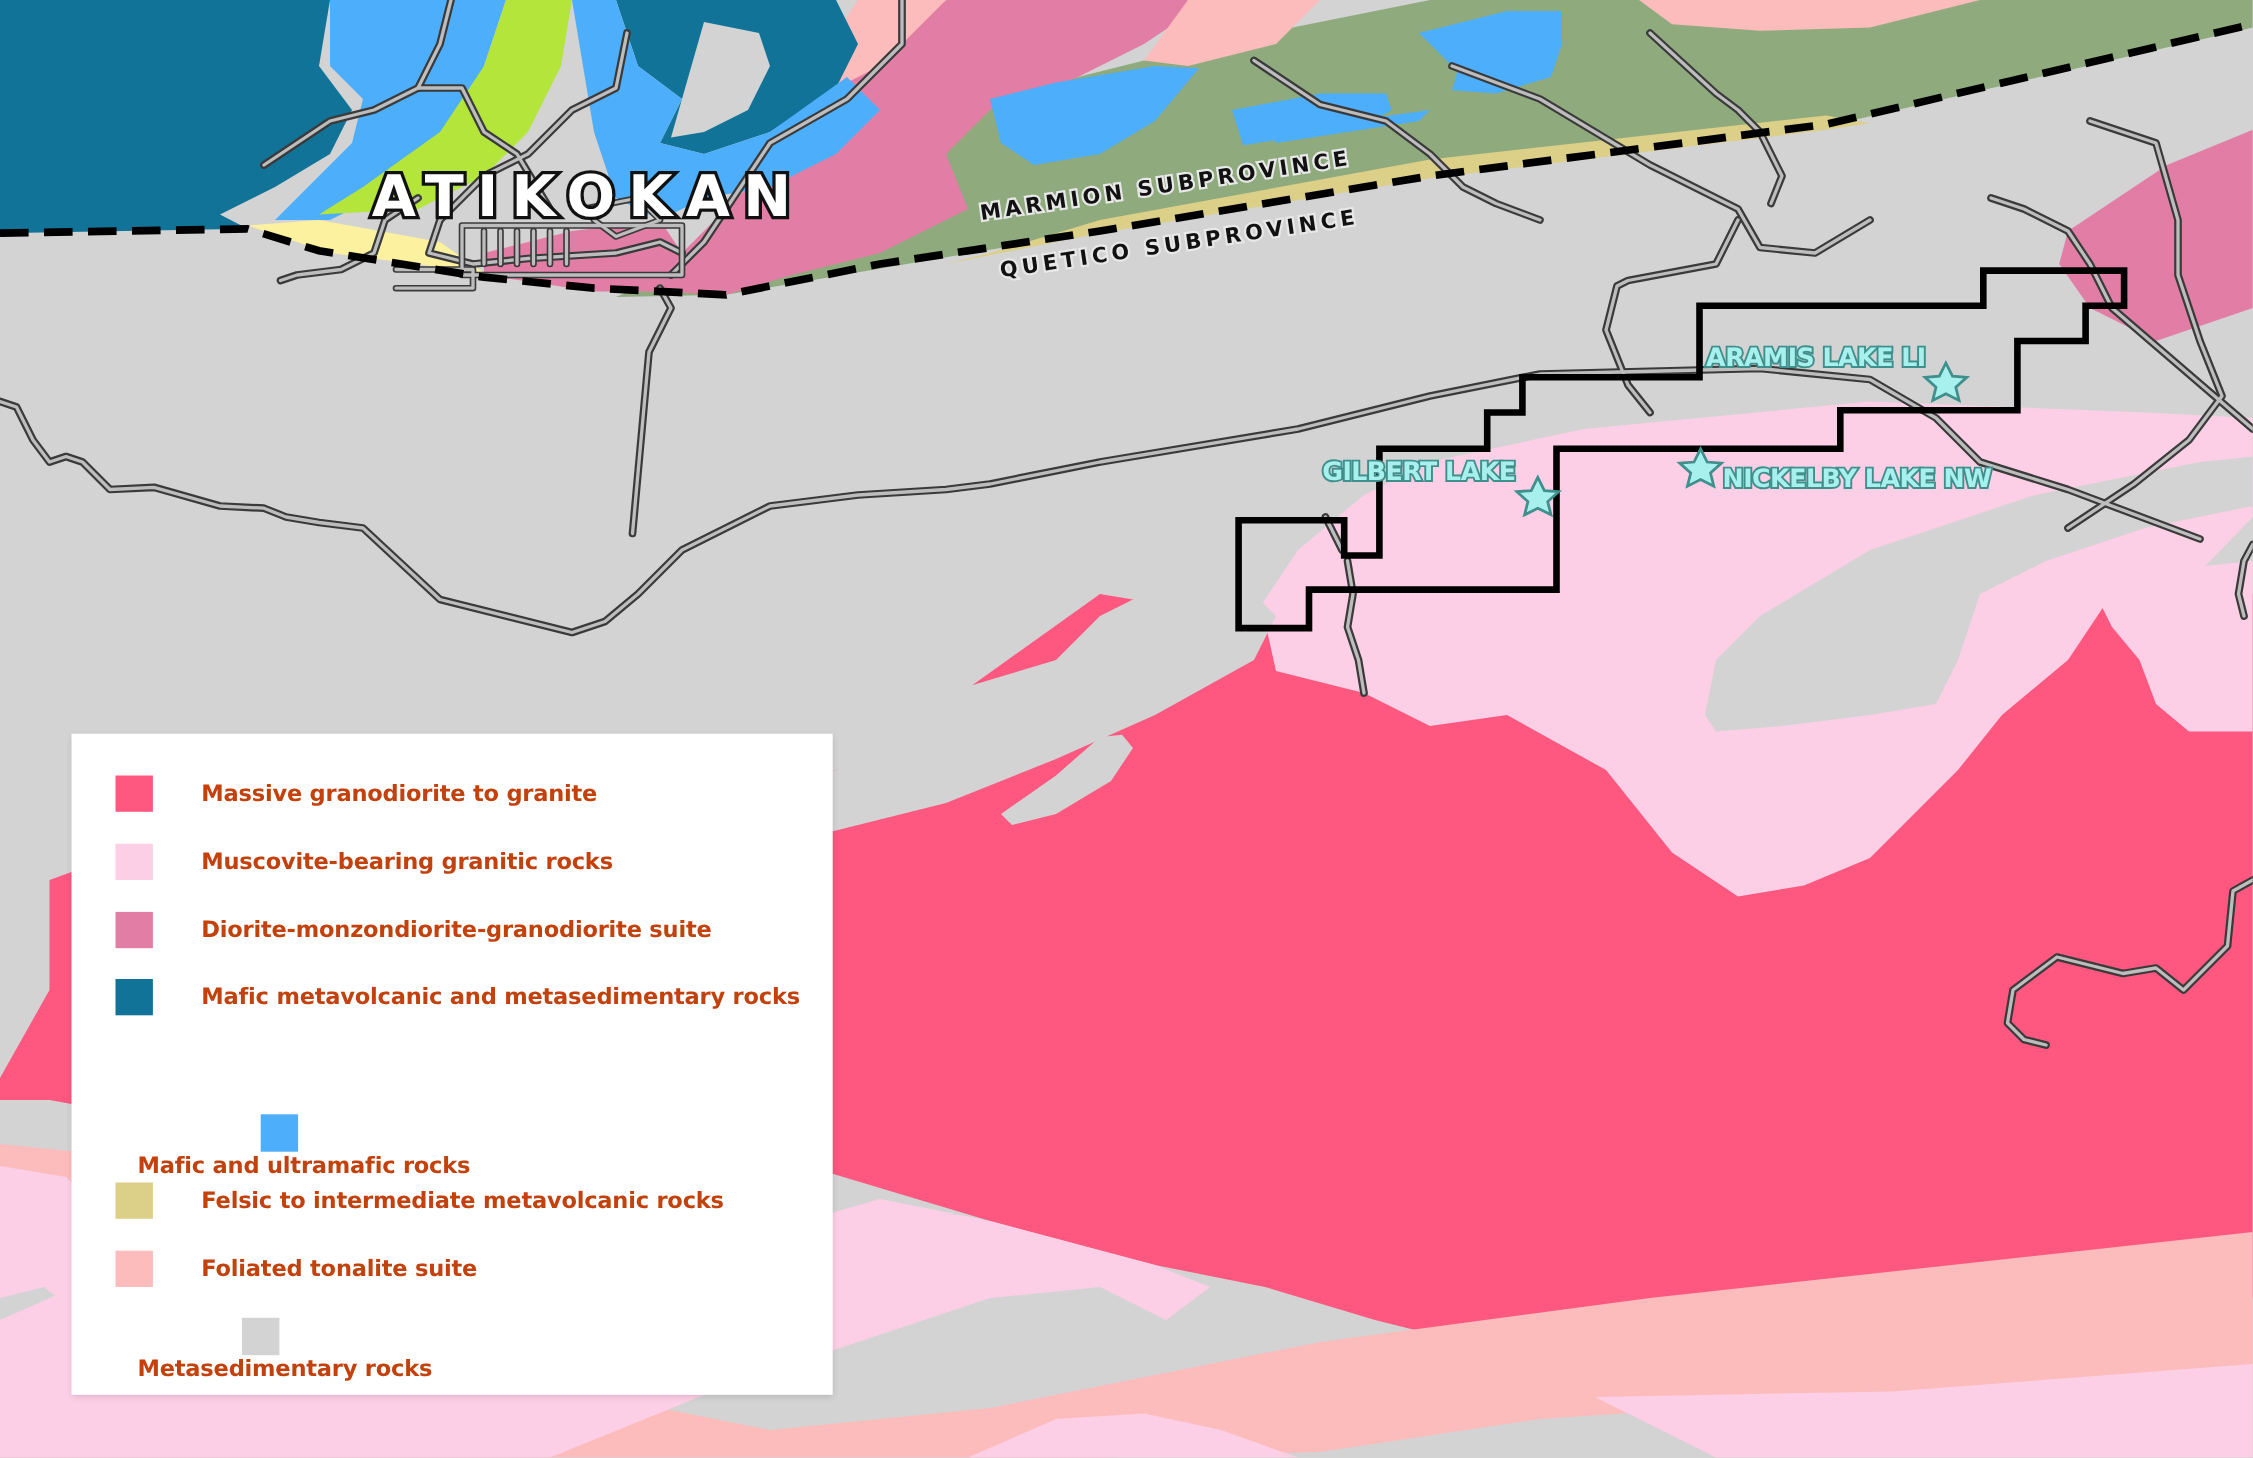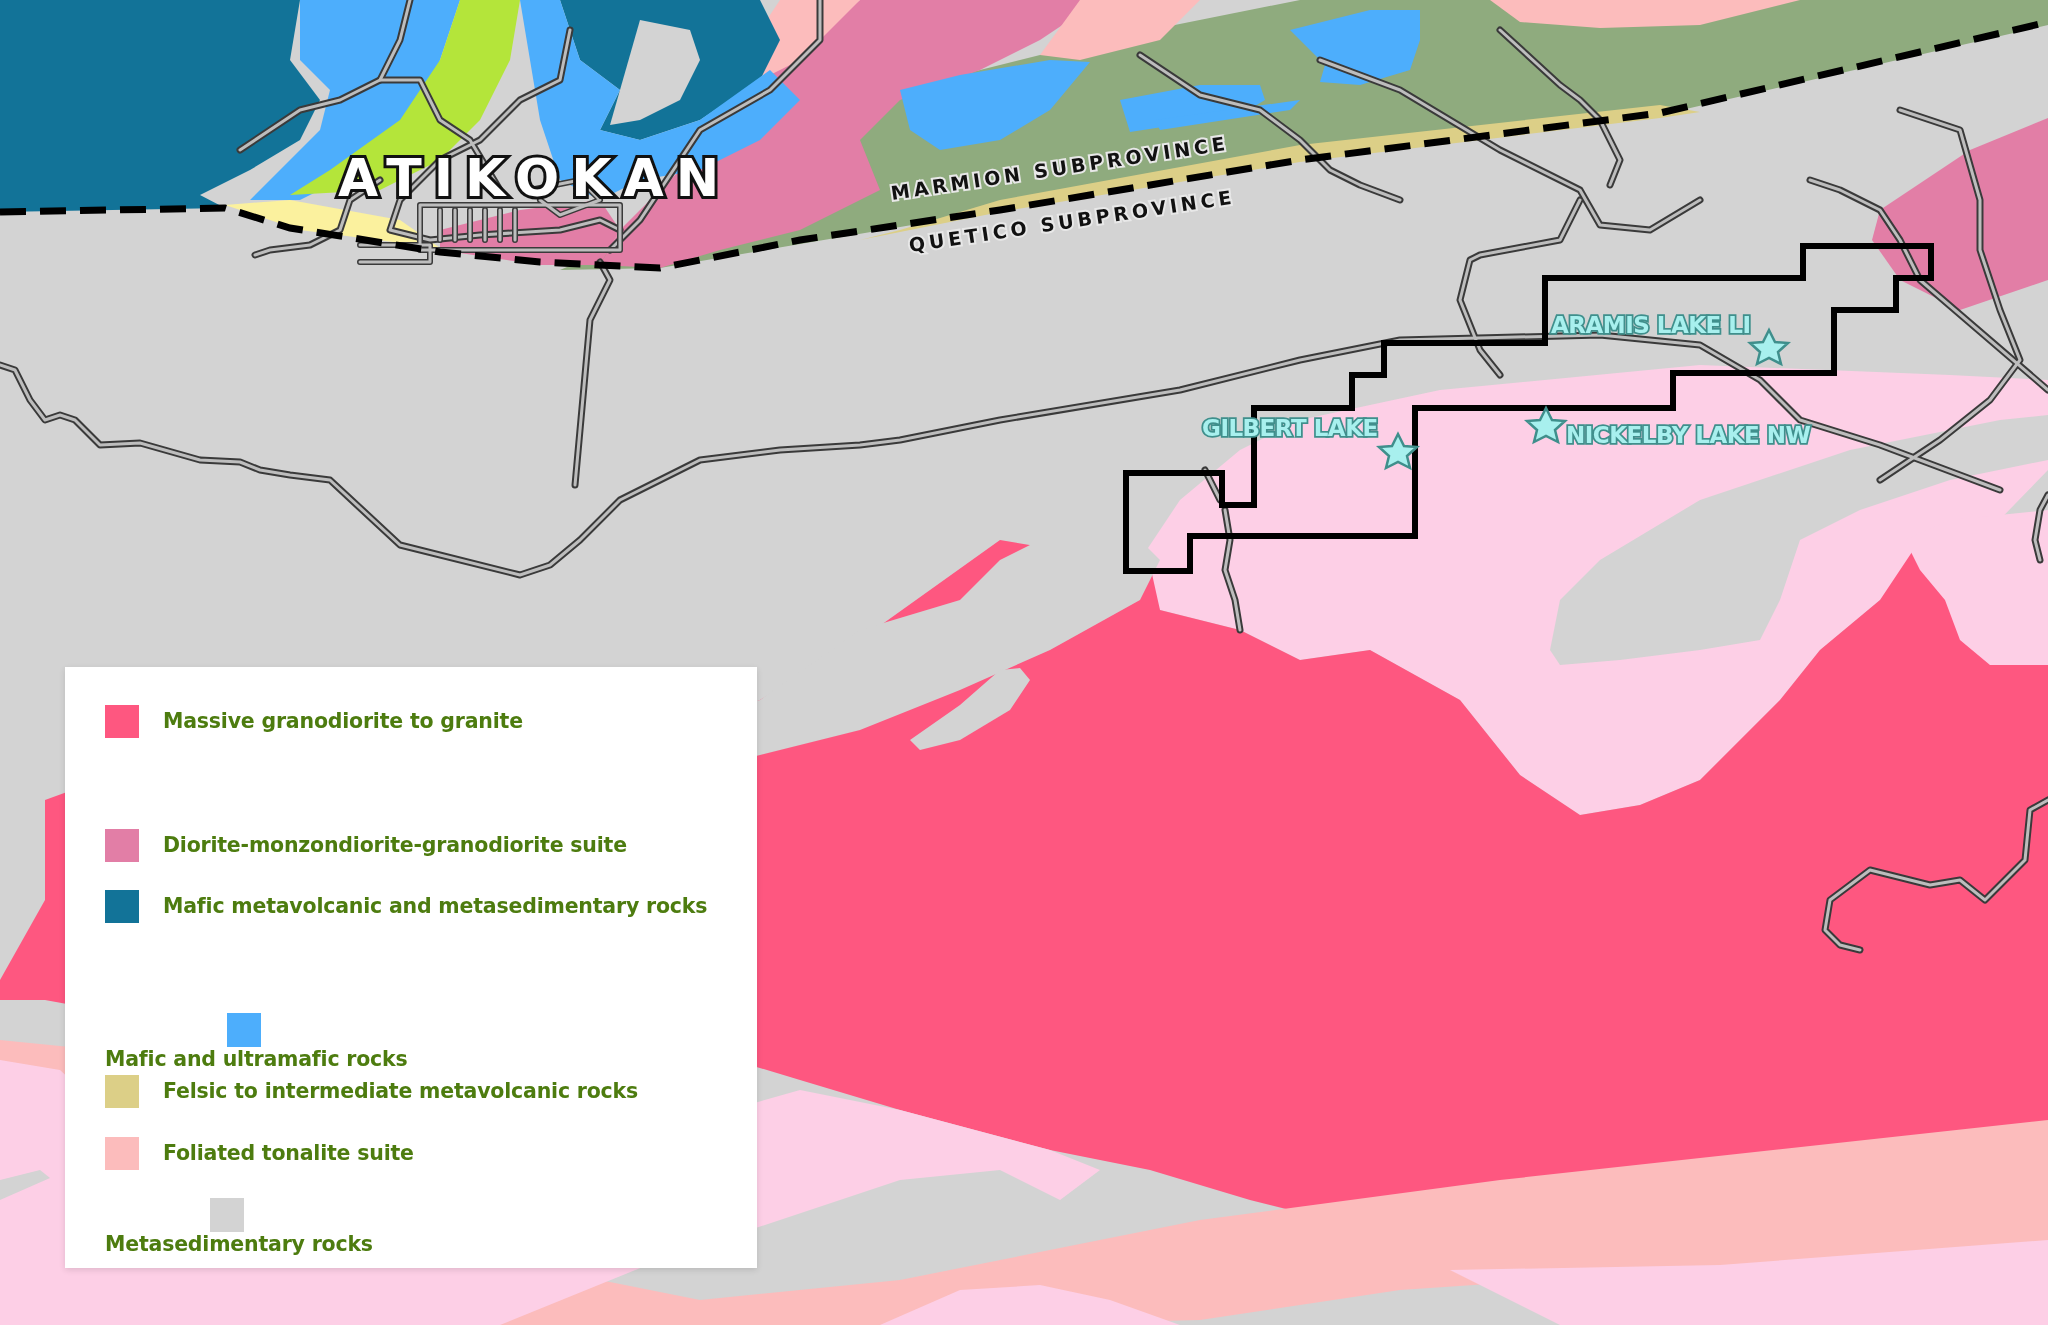--- a/index.html
+++ b/index.html
@@ -4,21 +4,21 @@
 <style>
   html, body { margin: 0; padding: 0; }
   body { width: 2048px; height: 1325px; overflow: hidden; position: relative; background: #d3d3d3; font-family: "DejaVu Sans", "Liberation Sans", sans-serif; }
   #map { position: absolute; left: 0; top: 0; width: 2048px; height: 1325px; }
   .town-label { font-family: "DejaVu Sans", sans-serif; font-weight: bold; font-size: 52px; letter-spacing: 12px; fill: #ffffff; stroke: #111; stroke-width: 6px; paint-order: stroke; }
   .sub-label { font-family: "DejaVu Sans", sans-serif; font-weight: bold; font-size: 19px; letter-spacing: 4px; fill: #111; stroke: #e8e8e8; stroke-width: 4px; paint-order: stroke; }
   .site-label { font-family: "DejaVu Sans", sans-serif; font-weight: bold; font-size: 23px; fill: #a8f0ee; stroke: #3f8f8c; stroke-width: 3.5px; paint-order: stroke; letter-spacing: -0.5px; }
   .legend { position: absolute; left: 65px; top: 667px; width: 692px; height: 601px; background: #ffffff; box-shadow: 0 2px 6px rgba(0,0,0,0.12); }
   .legend-item { position: absolute; left: 40px; height: 34px; display: flex; align-items: center; }
   .swatch { width: 34px; height: 33px; margin-right: 24px; flex: 0 0 34px; }
-  .legend-label { font-family: "DejaVu Sans", sans-serif; font-weight: bold; font-size: 20.5px; color: #4d7c0f; white-space: nowrap; letter-spacing: -0.2px; }
+  .legend-label { font-family: "DejaVu Sans", sans-serif; font-weight: bold; font-size: 20.5px; color: #c2410c; white-space: nowrap; letter-spacing: -0.2px; margin-left: 20px; }
 </style>
 </head>
 <body>
 
 <svg id="map" viewBox="0 0 2048 1325" xmlns="http://www.w3.org/2000/svg">
 
   <rect x="0" y="0" width="2048" height="1325" fill="#d3d3d3"></rect>
 
   <path fill="#8fab7e" d="M560,270 L700,210 L900,90 L1100,40 L1300,0 L2048,0 L2048,25 L1660,115 L1300,160 L1000,210 L660,268 Z"></path>
 
@@ -143,20 +143,24 @@
     <polygon fill="#a8f0ee" stroke="#3f8f8c" stroke-width="2.5" points="1546,408 1552,420 1565,421 1555,430 1558,442 1546,436 1534,442 1537,430 1527,421 1540,420"></polygon>
     <text class="site-label" x="1566" y="443">NICKELBY LAKE NW</text>
   </g>
 </svg>
 
 <div class="legend">
   <div class="legend-item" style="top:37px;">
     <span class="swatch" style="background:#fe5780;"></span>
     <span class="legend-label">Massive granodiorite to granite</span>
   </div>
+  <div class="legend-item" style="top:99px;">
+    <span class="swatch" style="background:#fdcfe6;"></span>
+    <span class="legend-label">Muscovite-bearing granitic rocks</span>
+  </div>
   <div class="legend-item" style="top:161px;">
     <span class="swatch" style="background:#e27ea6;"></span>
     <span class="legend-label">Diorite-monzondiorite-granodiorite suite</span>
   </div>
   <div class="legend-item" style="top:222px;">
     <span class="swatch" style="background:#127398;"></span>
     <span class="legend-label">Mafic metavolcanic and metasedimentary rocks</span>
   </div>
   <div class="legend-item" style="top:346px;flex-direction:column;">
     <span class="swatch" style="background:#4daefc;"></span>

